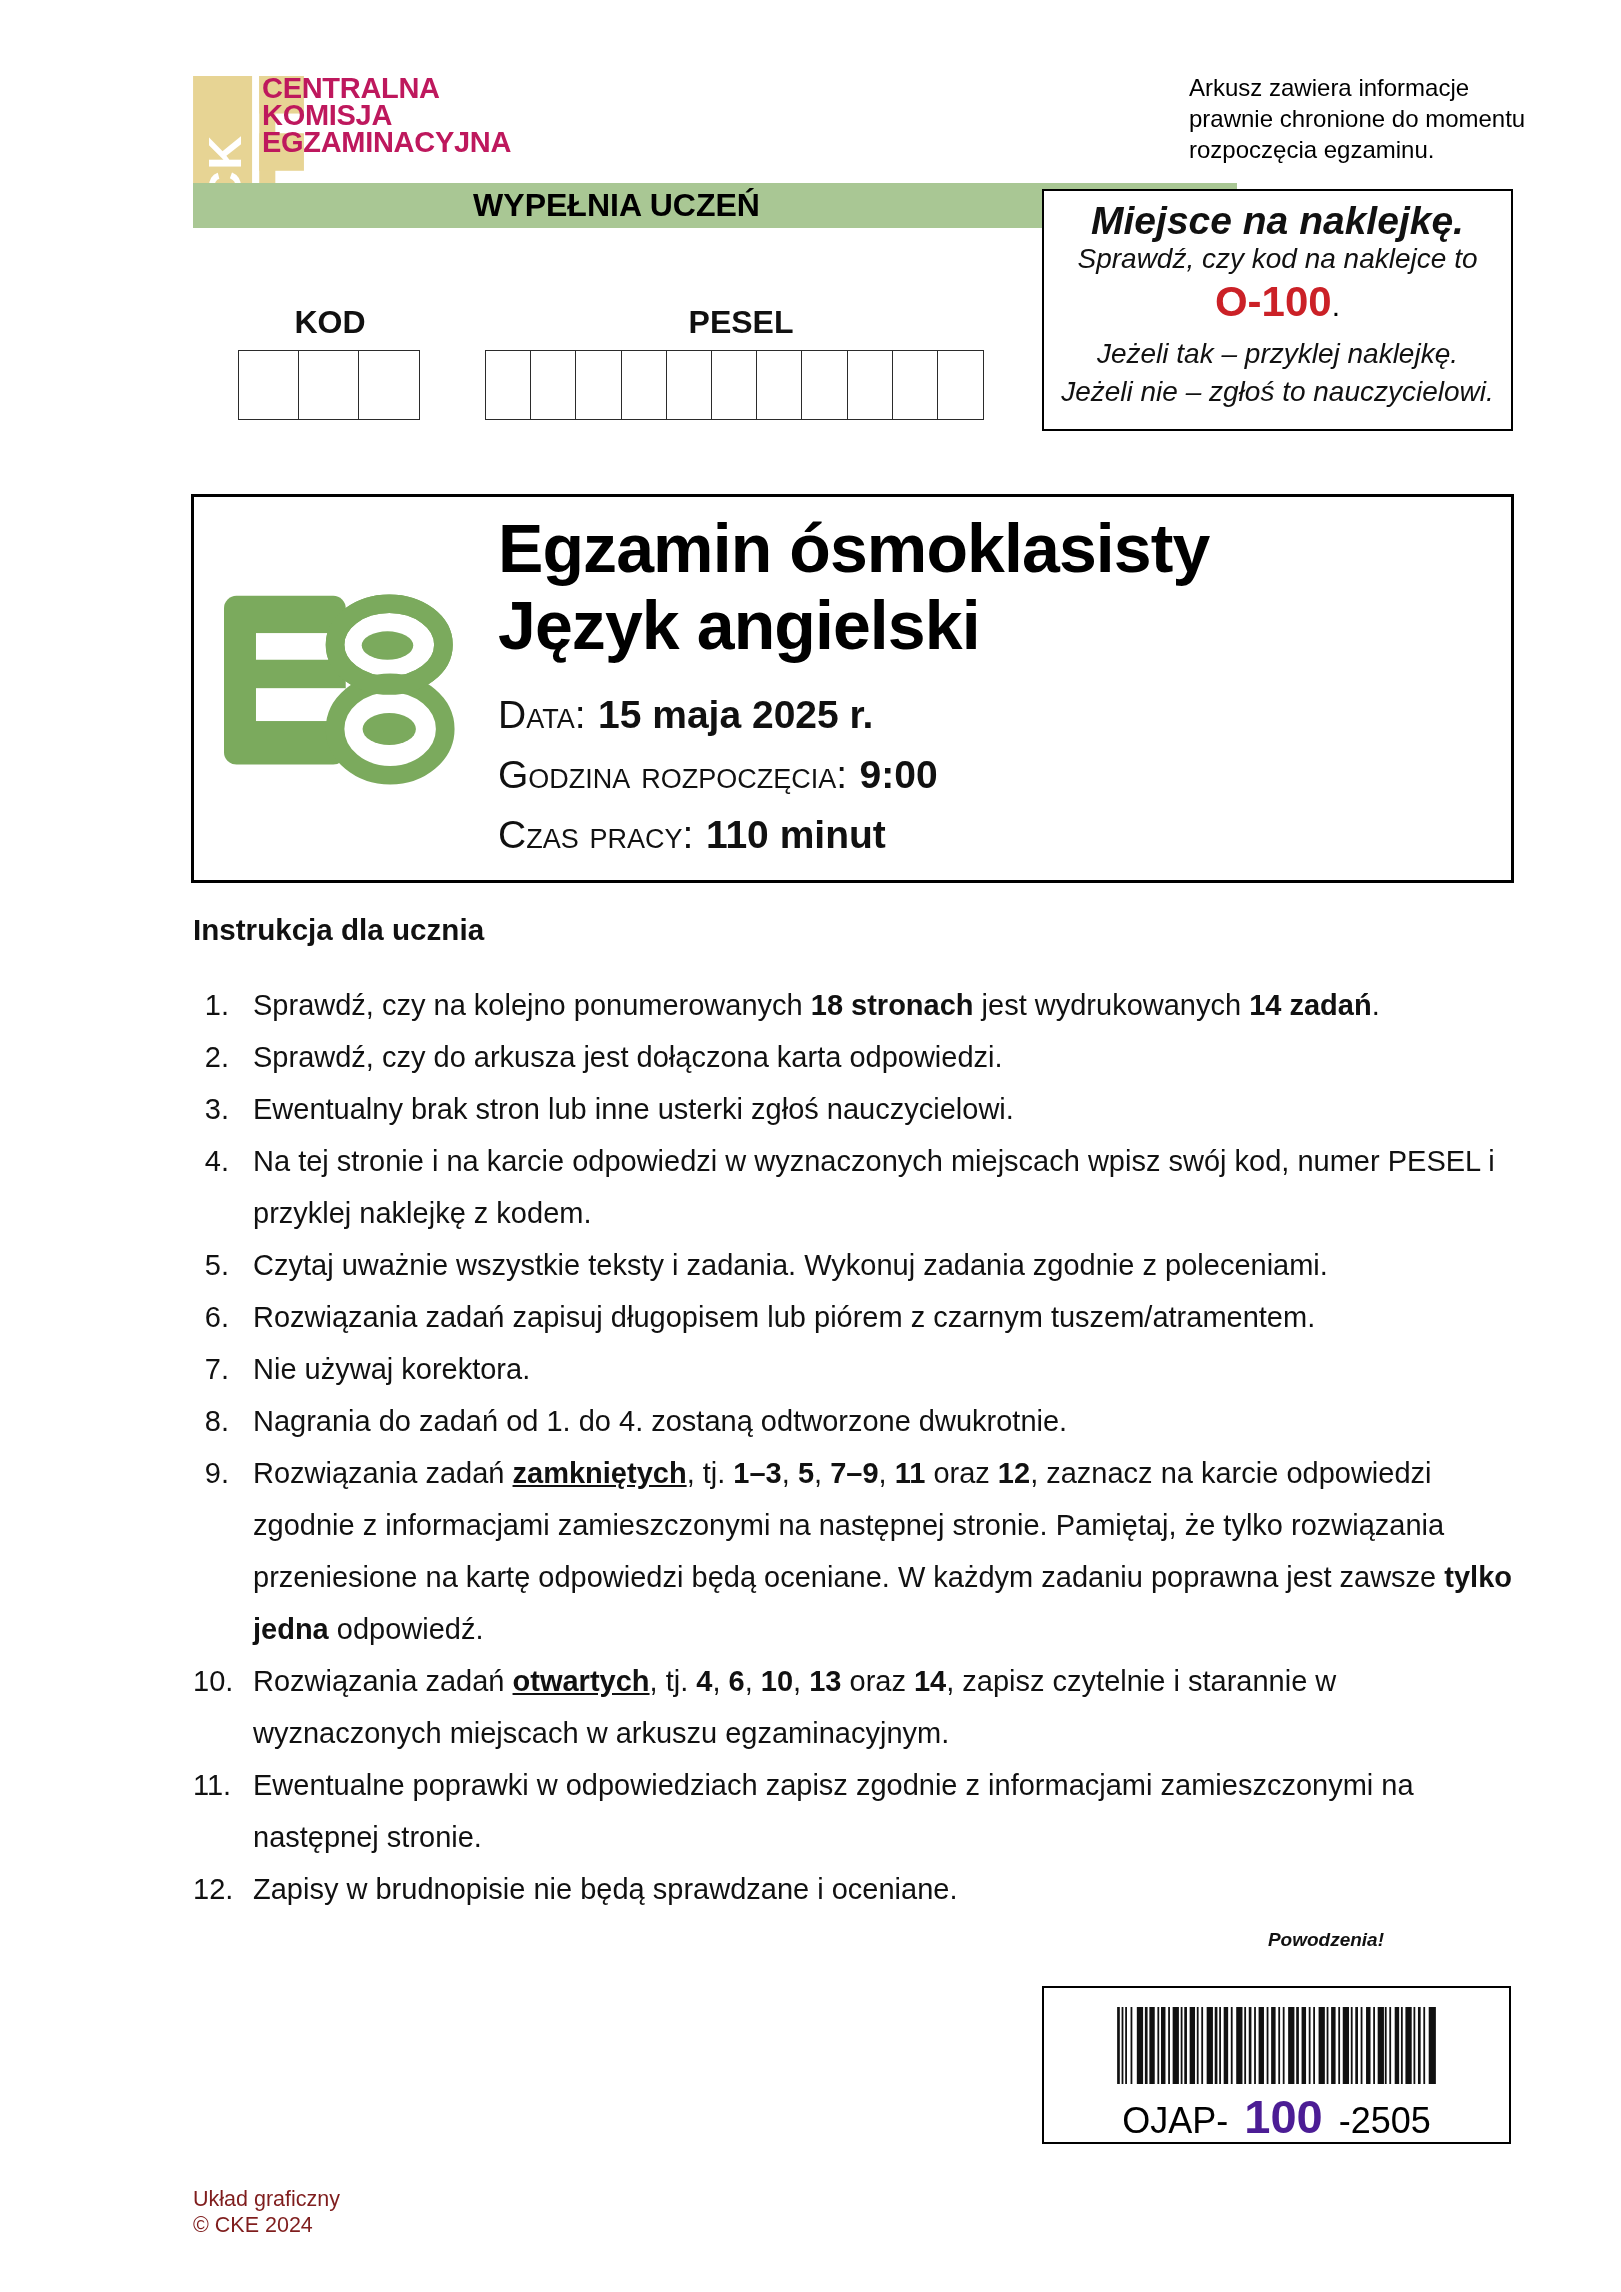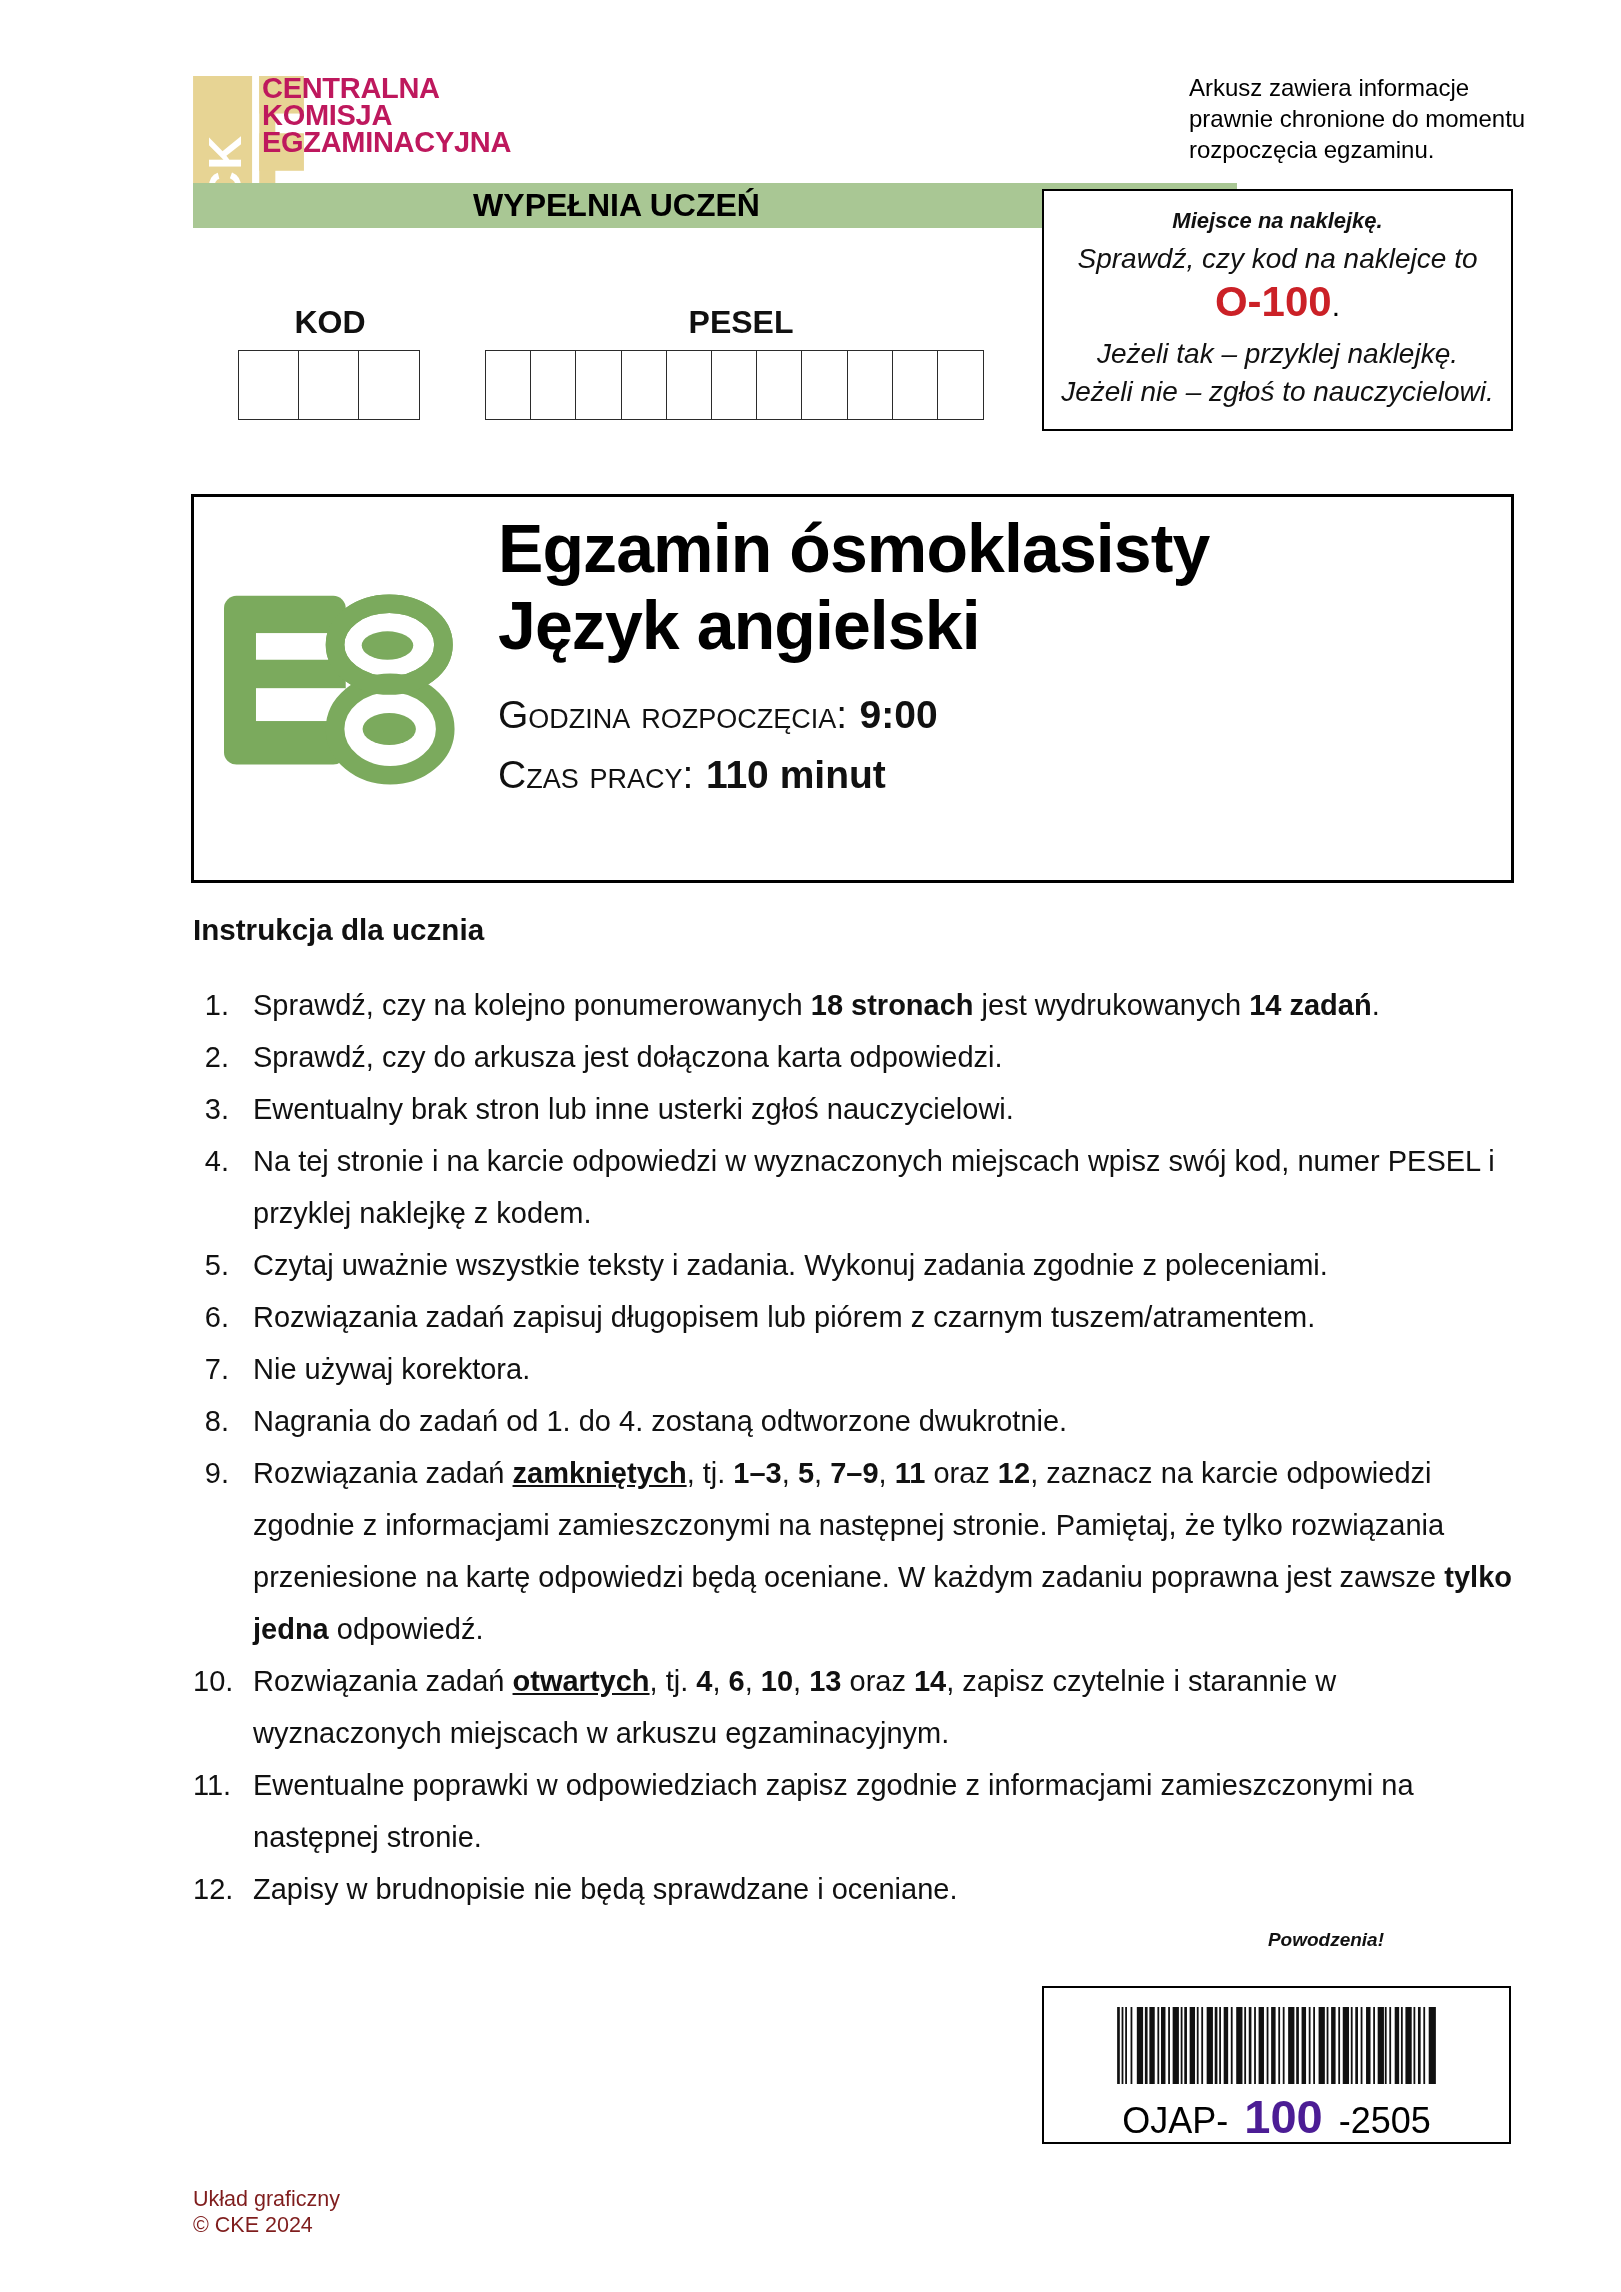--- a/index.html
+++ b/index.html
@@ -13,21 +13,21 @@
   .cke-logo{position:absolute;left:193px;top:76px;}
   .org-name{position:absolute;left:262px;top:75px;font-size:29px;font-weight:bold;
     line-height:27px;letter-spacing:-0.3px;color:#be185d;}
   .legal{position:absolute;left:1189px;top:72px;font-size:24px;line-height:31px;color:#000;}
   
   .green-bar{position:absolute;left:193px;top:183px;width:1044px;height:45px;z-index:1;}
   .green-bar .bar-text{width:847px;text-align:center;line-height:45px;
     font-size:32px;font-weight:bold;color:#000;}
   .sticker-box{position:absolute;left:1042px;top:189px;width:467px;height:227px;
     background:#fff;border:2.7px solid #000;z-index:2;text-align:center;padding-top:10.7px;}
-  .sticker-title{font-size:22px;font-weight:bold;font-style:italic;line-height:38px;}
+  .sticker-title{font-size:39px;font-weight:bold;font-style:italic;line-height:38px;}
   .sticker-line{font-size:28px;font-style:italic;line-height:38px;}
   .sticker-code-row{line-height:48px;}
   .sticker-code{font-size:42px;font-weight:bold;}
   .sticker-period{font-size:30px;color:#000;}
   .field-label{position:absolute;top:303px;font-size:32px;font-weight:bold;text-align:center;line-height:39px;}
   .kod-label{left:238px;width:184px;}
   .pesel-label{left:485px;width:512px;}
   .cells{position:absolute;top:350px;display:flex;}
   .kod-cells{left:238px;}
   .pesel-cells{left:485px;}
@@ -135,20 +135,21 @@
         <ellipse cx="186" cy="57" rx="61" ry="46" fill="none" stroke="#7BAA5D" stroke-width="21"></ellipse>
         <ellipse cx="184" cy="58" rx="29" ry="16" fill="#7BAA5D"></ellipse>
         <ellipse cx="186" cy="152" rx="30" ry="18" fill="#7BAA5D"></ellipse>
       </svg>
     </div>
     <div class="exam-title">
       <div>Egzamin ósmoklasisty</div>
       <div>Język angielski</div>
     </div>
     <div class="meta">
+      <div class="meta-row"><span class="meta-label">Data:</span><span class="meta-value">15 maja 2025 r.</span></div>
       <div class="meta-row"><span class="meta-label">Godzina rozpoczęcia:</span><span class="meta-value">9:00</span></div>
       <div class="meta-row"><span class="meta-label">Czas pracy:</span><span class="meta-value">110 minut</span></div>
     </div>
   </div>
 
   <div class="instr-heading">Instrukcja dla ucznia</div>
   <ol class="instr-list">
       <li>
         <span class="num">1.</span>
         <span class="body"><span>Sprawdź, czy na kolejno ponumerowanych </span><span class="b">18 stronach</span><span> jest wydrukowanych </span><span class="b">14 zadań</span><span>.</span></span>

